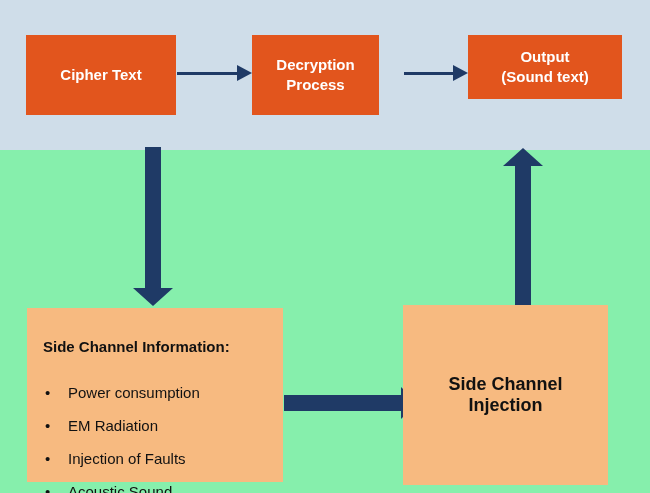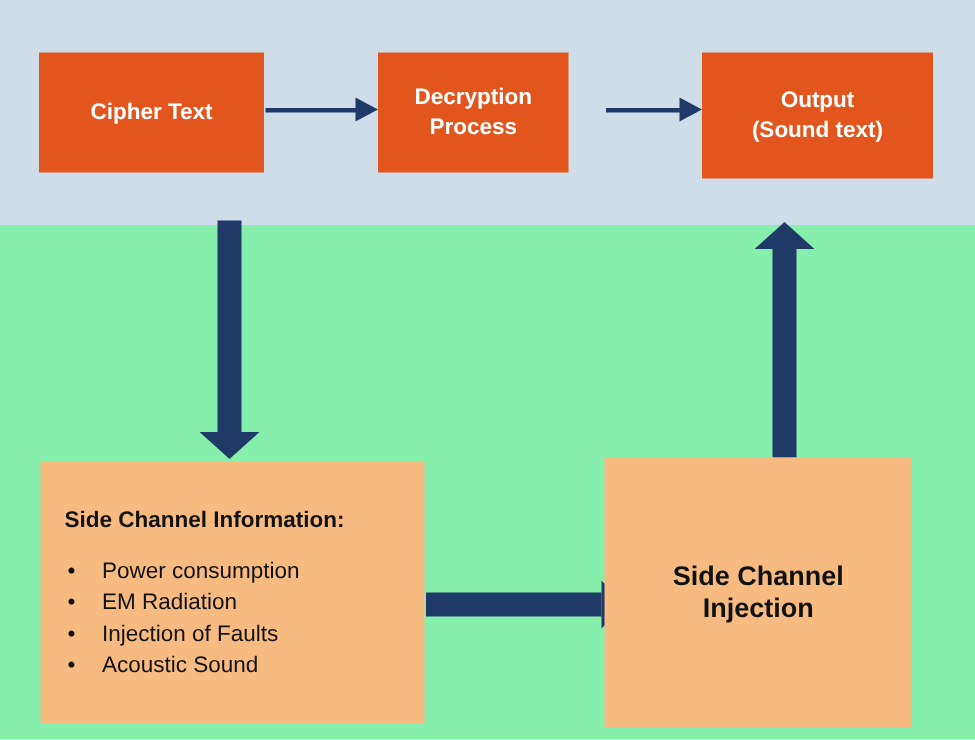--- a/index.html
+++ b/index.html
@@ -14,26 +14,26 @@
   .canvas{
     position:relative;width:650px;height:493px;background:#86efac;overflow:hidden;
     font-family:"Liberation Sans","DejaVu Sans",sans-serif;
   }
   .band{position:absolute;left:0;top:0;width:650px;height:150px;background:var(--band-background);}
   .node{position:absolute;display:flex;flex-direction:column;align-items:center;justify-content:center;box-sizing:border-box;text-align:center;}
   .node.orange{background:var(--node-orange);color:var(--node-text-light);font-weight:bold;font-size:15px;line-height:20px;}
   .node.peach{background:var(--node-peach);color:var(--node-text-dark);}
   #node-cipher{left:26px;top:35px;width:150px;height:80px;}
   #node-decrypt{left:252px;top:35px;width:127px;height:80px;}
-  #node-output{left:468px;top:35px;width:154px;height:84px;}
+  #node-output{left:468px;top:35px;width:154px;height:64px;}
   #node-info{left:27px;top:308px;width:256px;height:174px;align-items:flex-start;justify-content:flex-start;padding:30px 10px 0 16px;text-align:left;}
   #node-analysis{left:403px;top:305px;width:205px;height:180px;font-weight:bold;font-size:18px;line-height:21px;}
   .info-title{font-weight:bold;font-size:15px;line-height:17px;margin:0 0 15px 0;}
   .info-list{margin:0;padding:0;list-style:none;font-size:15px;line-height:21px;}
-  .info-list li{position:relative;padding-left:25px;}
+  .info-list li{position:relative;padding-left:25px;margin-top:12px;}
   .info-list li::before{content:"\2022";position:absolute;left:2px;}
   
   .hline{position:absolute;height:3px;background:var(--arrow-navy);}
   .head-right-small{position:absolute;width:0;height:0;border-top:8px solid transparent;border-bottom:8px solid transparent;border-left:15px solid var(--arrow-navy);}
   
   .vshaft{position:absolute;width:16px;background:var(--arrow-navy);}
   .hshaft{position:absolute;height:16px;background:var(--arrow-navy);}
   .head-down{position:absolute;width:0;height:0;border-left:20px solid transparent;border-right:20px solid transparent;border-top:18px solid var(--arrow-navy);}
   .head-up{position:absolute;width:0;height:0;border-left:20px solid transparent;border-right:20px solid transparent;border-bottom:18px solid var(--arrow-navy);}
   .head-right-big{position:absolute;width:0;height:0;border-top:16px solid transparent;border-bottom:16px solid transparent;border-left:16px solid var(--arrow-navy);}

